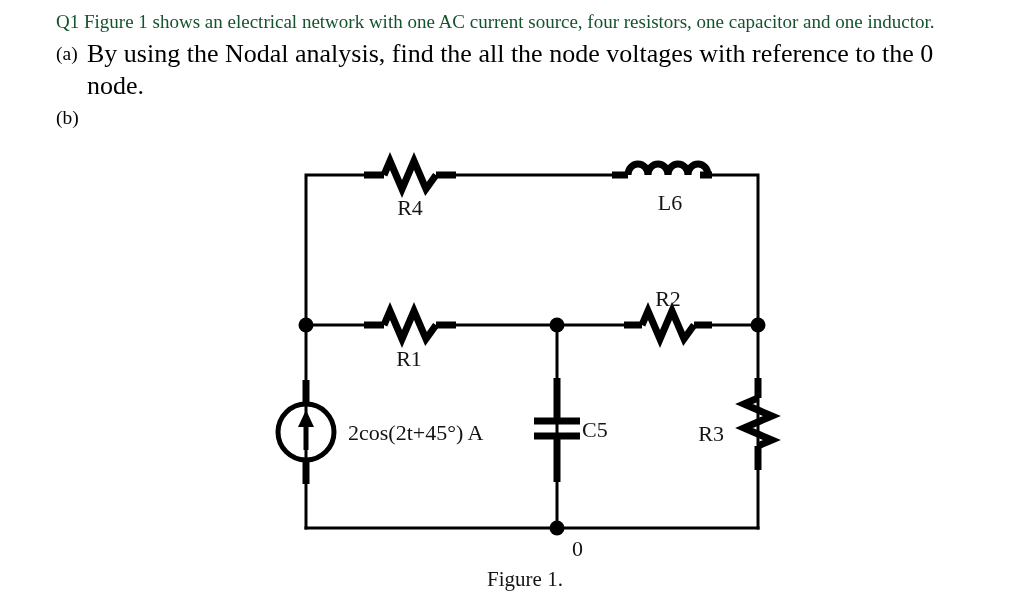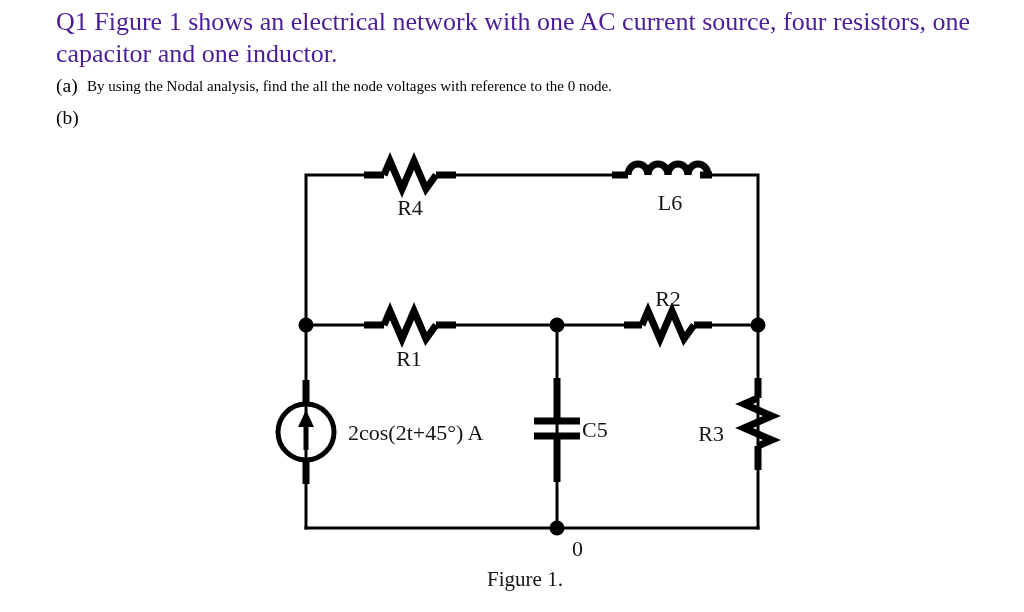--- a/index.html
+++ b/index.html
@@ -17,41 +17,41 @@
   }
 
   
   #question-block {
     position: absolute;
     left: 56px;
     top: 6px;
     width: 940px;
   }
   .q-line {
-    font-size: 26px;
+    font-size: 19px;
     line-height: 32px;
-    color: #4c1d95;
+    color: #14532d;
     white-space: pre-wrap;
   }
   #q-intro {
     width: 932px;
   }
   .q-item {
     display: flex;
     align-items: flex-start;
     gap: 0px;
   }
   .q-item-marker {
     width: 31px;
     flex: 0 0 31px;
     font-size: 19.5px;
     line-height: 32px;
   }
   .q-item-text {
-    font-size: 15px;
+    font-size: 26px;
     line-height: 32px;
   }
 
   
   #figure-wrap {
     position: absolute;
     left: 0;
     top: 0;
     width: 1024px;
     height: 612px;

